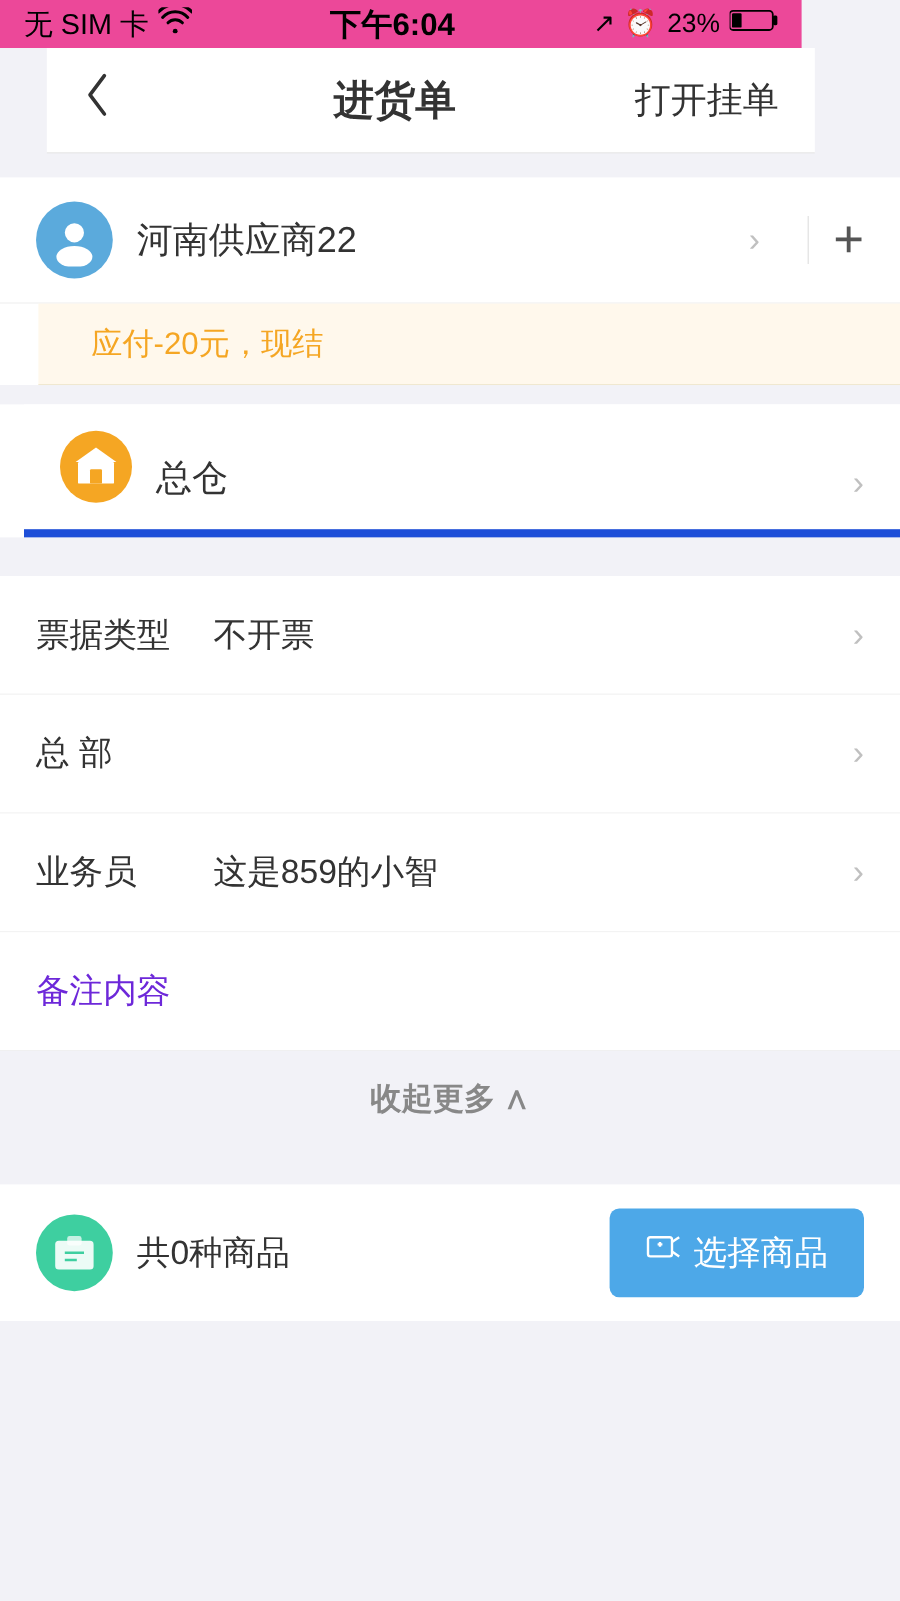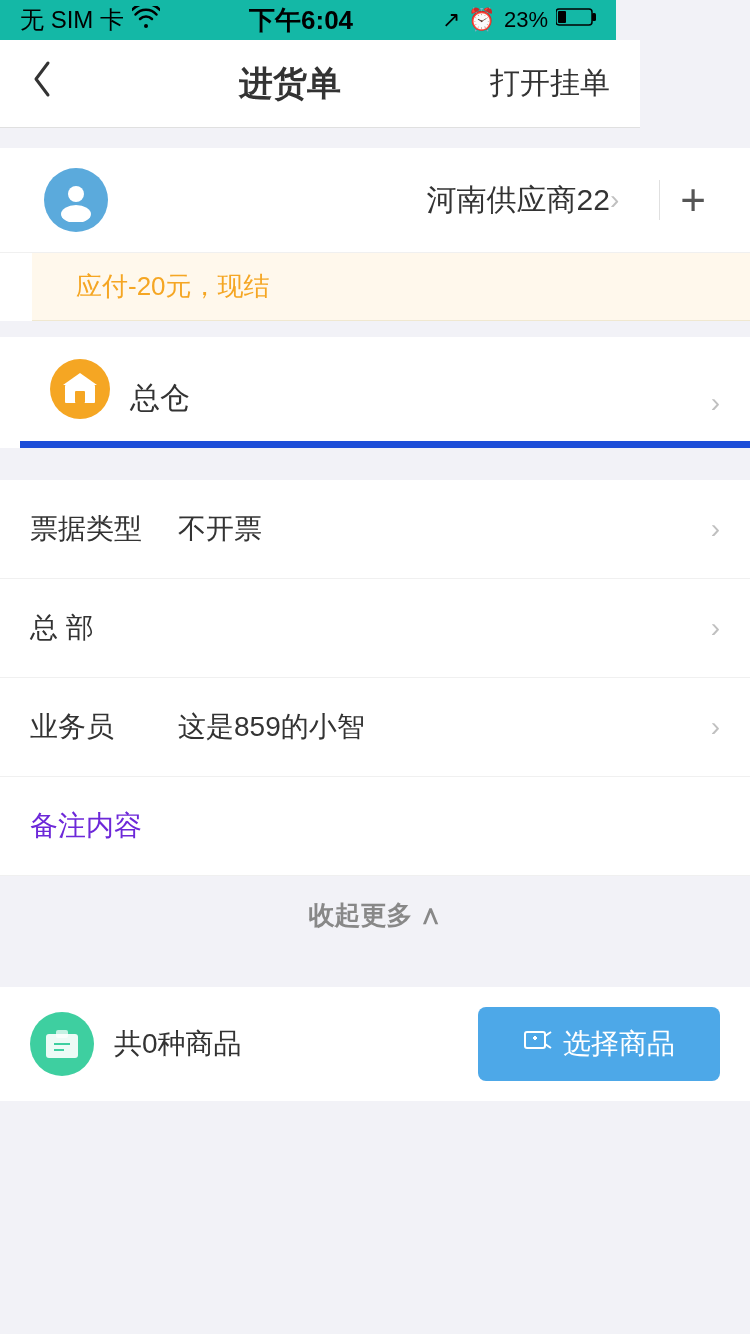--- a/index.html
+++ b/index.html
@@ -7,23 +7,23 @@
     body {
       width: 750px;
       min-height: 1334px;
       font-family: -apple-system, "PingFang SC", "Helvetica Neue", sans-serif;
       background: #f2f2f7;
       font-size: 28px;
     }
 
     
     .status-bar {
-      width: 616px;
+      width: 668px;
       height: 40px;
-      background: #14b8a6;
+      background: #ec4899;
       display: flex;
       align-items: center;
       justify-content: space-between;
       padding: 0 20px;
       font-size: 24px;
       color: #000;
     }
     .status-left { display: flex; align-items: center; gap: 8px; }
     .status-center { font-weight: 600; font-size: 26px; }
     .status-right { display: flex; align-items: center; gap: 8px; font-size: 22px; }
@@ -31,20 +31,21 @@
     
     .nav-bar {
       width: 640px;
       height: 88px;
       background: #fff;
       display: flex;
       align-items: center;
       justify-content: space-between;
       padding: 0 30px;
       border-bottom: 1px solid #e0e0e0;
+      margin-left: 39px;
     }
     .nav-back {
       font-size: 36px;
       color: #333;
       width: 60px;
       cursor: pointer;
     }
     .nav-title {
       font-size: 34px;
       font-weight: 600;
@@ -65,24 +66,23 @@
     
     .card {
       background: #fff;
       margin-bottom: 0;
     }
 
     
     .supplier-row {
       display: flex;
       align-items: center;
-      padding: 20px 44px;
+      padding: 20px 30px;
       background: #fff;
       border-bottom: 1px solid #f0f0f0;
-      text-align: right;
     }
     .supplier-avatar {
       width: 64px;
       height: 64px;
       border-radius: 50%;
       background: #5baadc;
       display: flex;
       align-items: center;
       justify-content: center;
       margin-right: 20px;
@@ -226,24 +226,24 @@
     .product-icon svg { width: 40px; height: 40px; }
     .product-count {
       flex: 1;
       font-size: 28px;
       color: #333;
     }
     .select-btn {
       background: #4da8e8;
       color: #fff;
       border-radius: 8px;
-      padding: 18px 45px;
-      font-size: 28px;
-      display: flex;
-      align-items: flex-end;
+      padding: 18px 30px;
+      font-size: 28px;
+      display: flex;
+      align-items: flex-start;
       gap: 10px;
       cursor: pointer;
     }
     .select-btn-icon { font-size: 30px; }
 
     
     .bottom-space {
       height: 300px;
       background: #f2f2f7;
     }

